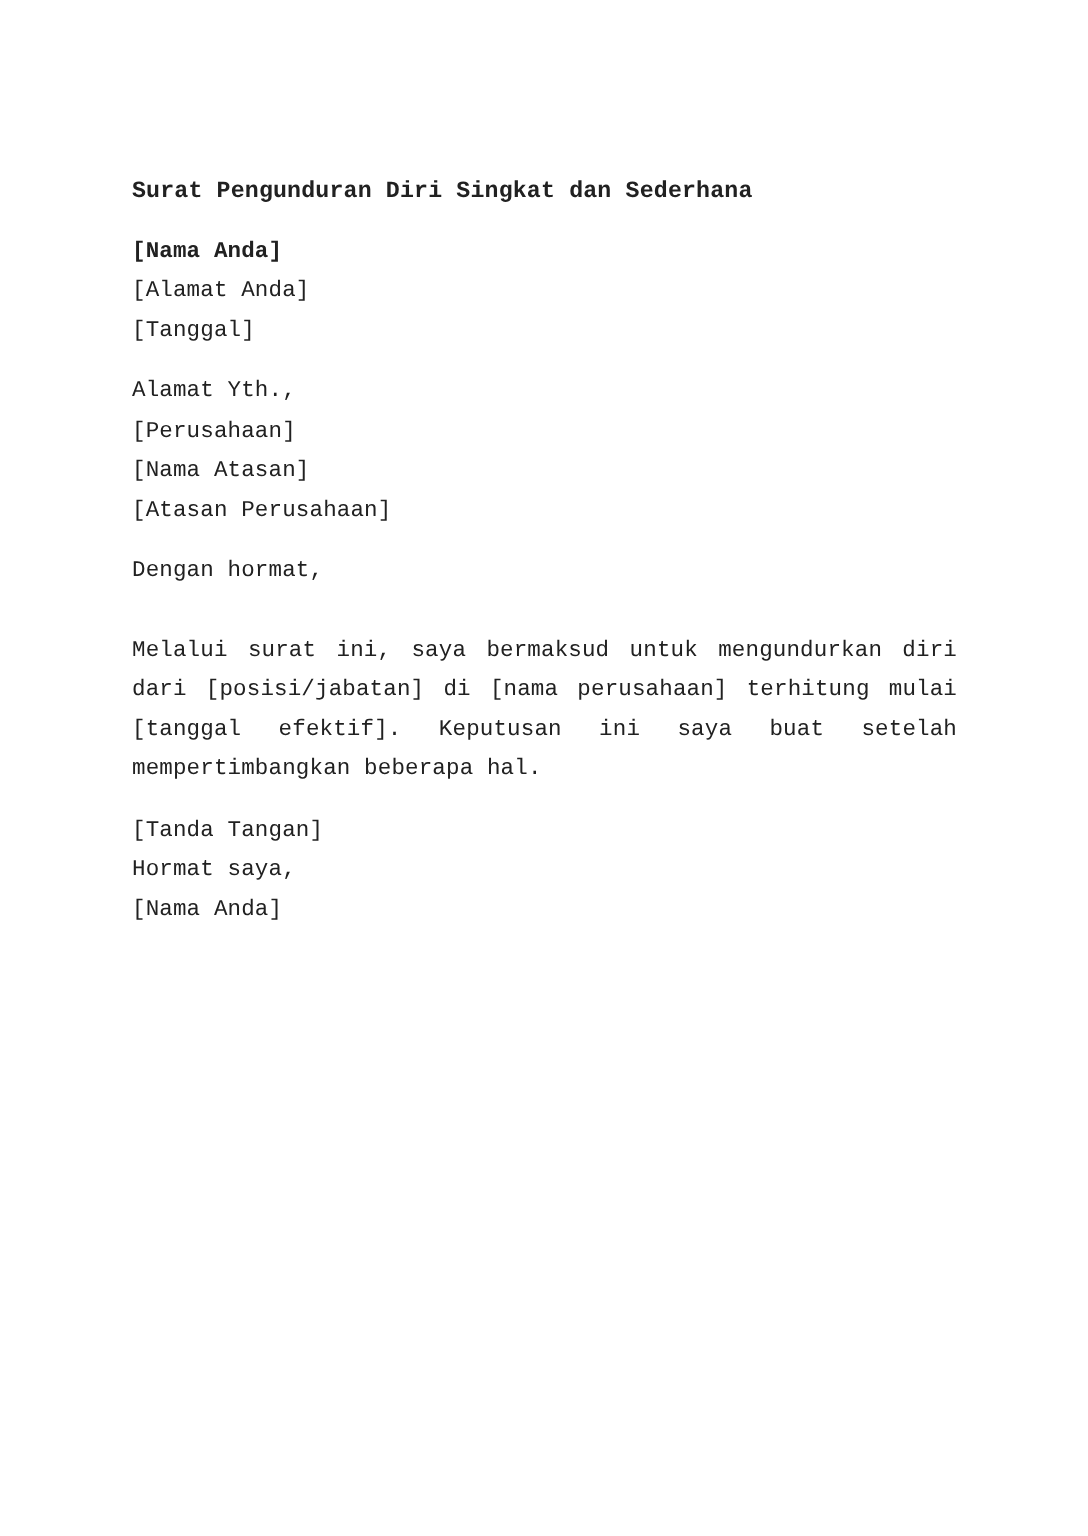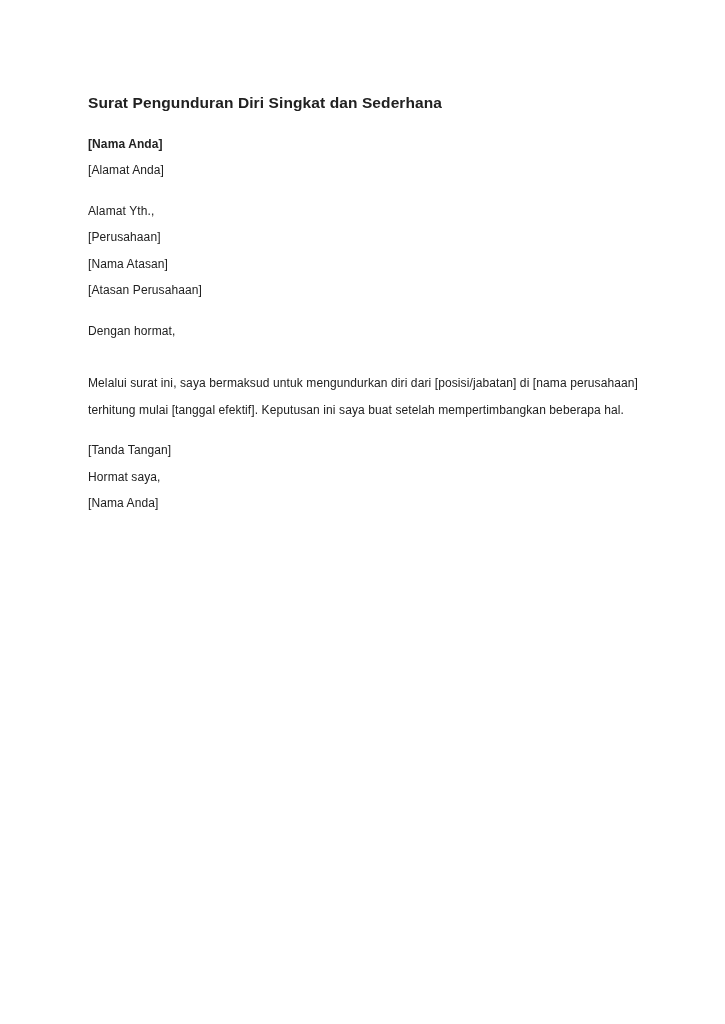--- a/index.html
+++ b/index.html
@@ -11,25 +11,26 @@
     height: 1024px;
     background: #ffffff;
     font-family: "Liberation Sans", "DejaVu Sans", sans-serif;
     color: #212121;
     overflow: hidden;
   }
   .page {
     box-sizing: border-box;
     width: 725px;
     height: 1024px;
-    padding: 90px 87px 0 88px;
+    padding: 114px 87px 0 88px;
     background: #ffffff;
+    font-family: Liberation Mono, monospace;
   }
   .block {
-    font-size: 12px;
+    font-size: 15px;
     line-height: 26.5px;
     margin: 0 0 14px 0;
     letter-spacing: 0.1px;
   }
   .title {
     font-weight: bold;
     font-size: 15.5px;
   }
   .bold-line {
     font-weight: bold;
@@ -45,20 +46,21 @@
 </head>
 <body>
 
 <div class="page">
 
   <div class="block title">Surat Pengunduran Diri Singkat dan Sederhana</div>
 
   <div class="block">
     <div class="line bold-line">[Nama Anda]</div>
     <div class="line">[Alamat Anda]</div>
+    <div class="line">[Tanggal]</div>
   </div>
 
   <div class="block">
     <div class="line">Alamat Yth.,</div>
     <div class="line">[Perusahaan]</div>
     <div class="line">[Nama Atasan]</div>
     <div class="line">[Atasan Perusahaan]</div>
   </div>
 
   <div class="block">Dengan hormat,</div>

